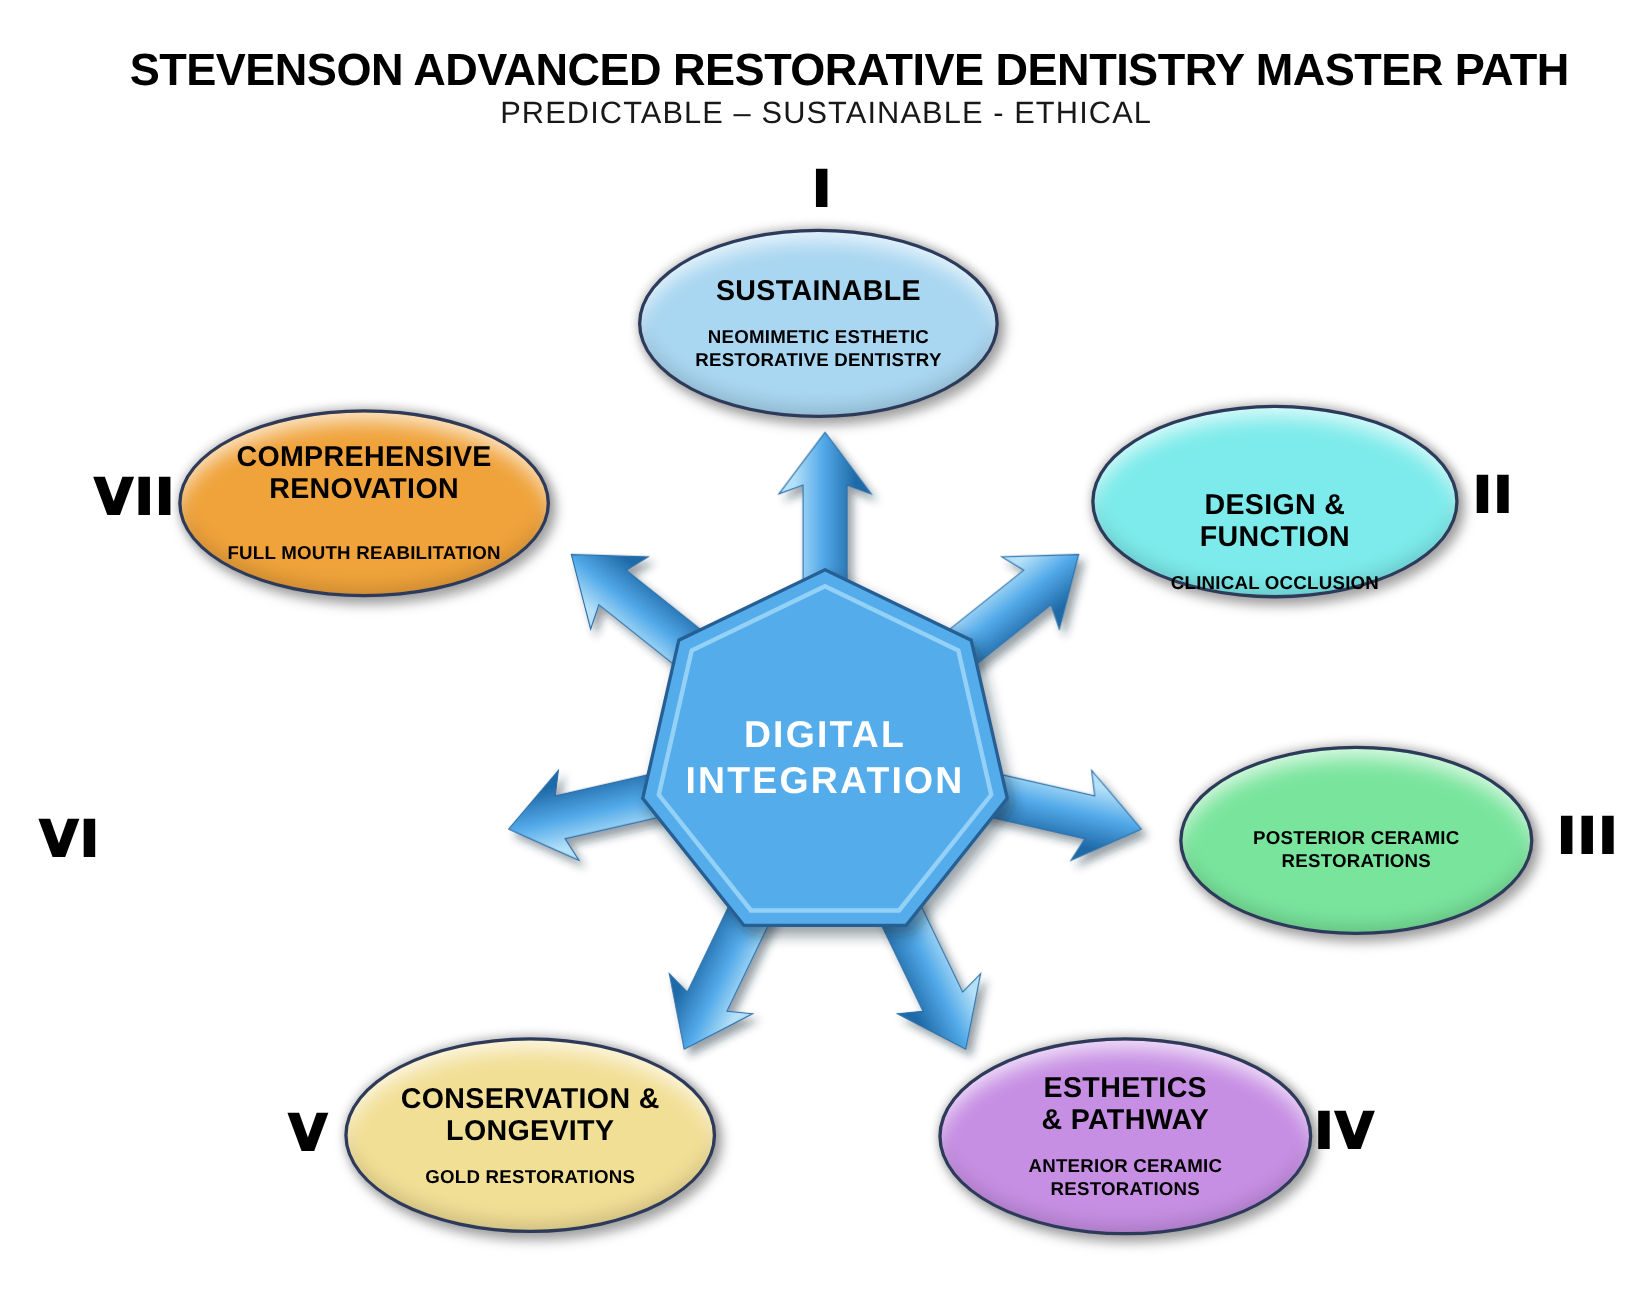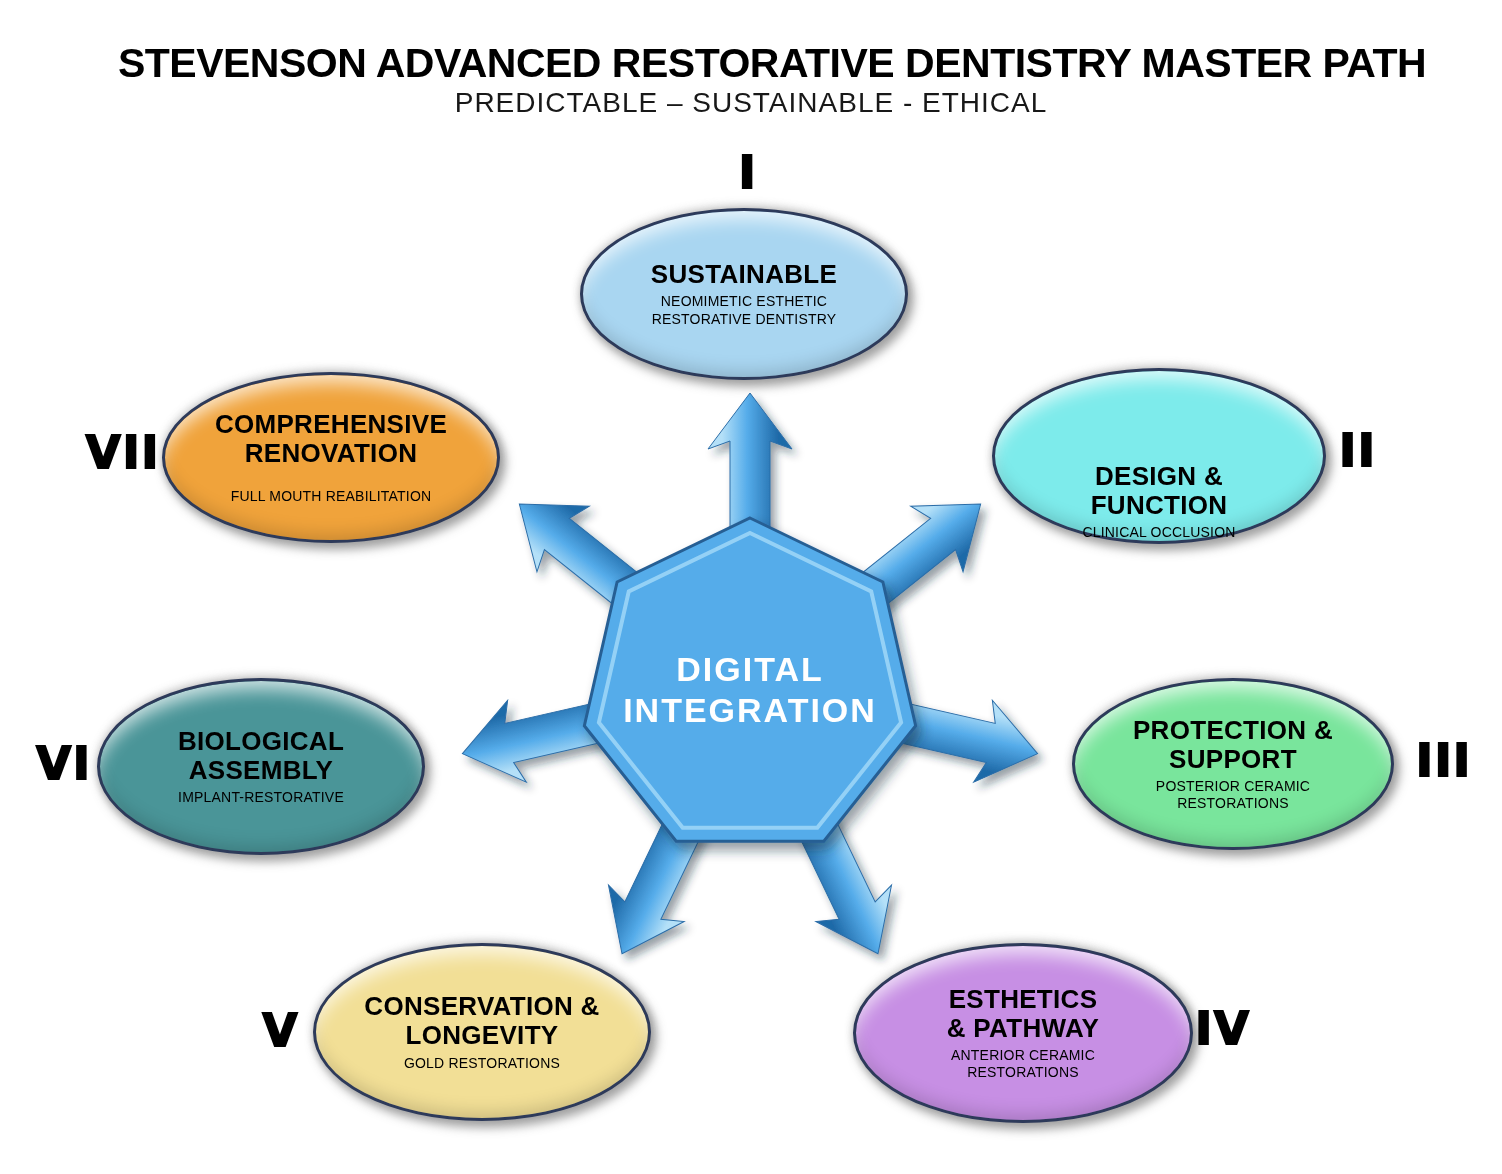--- a/index.html
+++ b/index.html
@@ -54,22 +54,22 @@
       inset 0 -12px 18px -8px rgba(0,0,0,.18);
     display:flex; flex-direction:column;
     align-items:center; justify-content:center;
     text-align:center; padding:0 16px;
   }
   .node-title{
     font-weight:bold; font-size:26px; line-height:1.12;
     letter-spacing:.3px; white-space:pre-line; color:#000;
   }
   .node-sub{
-    font-size:14px; line-height:1.22; margin-top:4px;
-    letter-spacing:.2px; white-space:pre-line; color:#000;
+    font-size:17px; line-height:1.22; margin-top:18px;
+    letter-spacing:.2px; white-space:pre-line; color:#000;font-weight:bold;
   }
 
   .n1{ left:580px; top:208px; width:328px; height:172px; }
   .n2{ left:992px; top:368px; width:334px; height:176px;justify-content:flex-end; }
   .n3{ left:1072px; top:678px; width:322px; height:172px; }
   .n4{ left:853px; top:943px; width:340px; height:180px; }
   .n5{ left:313px; top:943px; width:338px; height:178px; }
   .n6{ left:97px;  top:678px; width:328px; height:177px; }
   .n7{ left:162px; top:372px; width:338px; height:171px;gap:16px; }
 
@@ -150,40 +150,33 @@
     <div class="node-title">SUSTAINABLE</div>
     <div class="node-sub">NEOMIMETIC ESTHETIC
 RESTORATIVE DENTISTRY</div>
   </div>
   <div class="node n2" style="--c: #7DEBEB;">
     <div class="node-title">DESIGN &amp;
 FUNCTION</div>
     <div class="node-sub">CLINICAL OCCLUSION</div>
   </div>
   <div class="node n3" style="--c: #79E59C;">
-    <div class="node-title">PROTECTION &amp;
-SUPPORT</div>
     <div class="node-sub">POSTERIOR CERAMIC
 RESTORATIONS</div>
   </div>
   <div class="node n4" style="--c: #C78FE4;">
     <div class="node-title">ESTHETICS
 &amp; PATHWAY</div>
     <div class="node-sub">ANTERIOR CERAMIC
 RESTORATIONS</div>
   </div>
   <div class="node n5" style="--c: #F2DF96;">
     <div class="node-title">CONSERVATION &amp;
 LONGEVITY</div>
     <div class="node-sub">GOLD RESTORATIONS</div>
-  </div>
-  <div class="node n6" style="--c: #4A9598;">
-    <div class="node-title">BIOLOGICAL
-ASSEMBLY</div>
-    <div class="node-sub">IMPLANT-RESTORATIVE</div>
   </div>
   <div class="node n7" style="--c: #F0A33B;">
     <div class="node-title">COMPREHENSIVE
 RENOVATION</div>
     <div class="node-sub">FULL MOUTH REABILITATION</div>
   </div>
 
   <div class="numeral num1">I</div>
   <div class="numeral num2">II</div>
   <div class="numeral num3">III</div>

